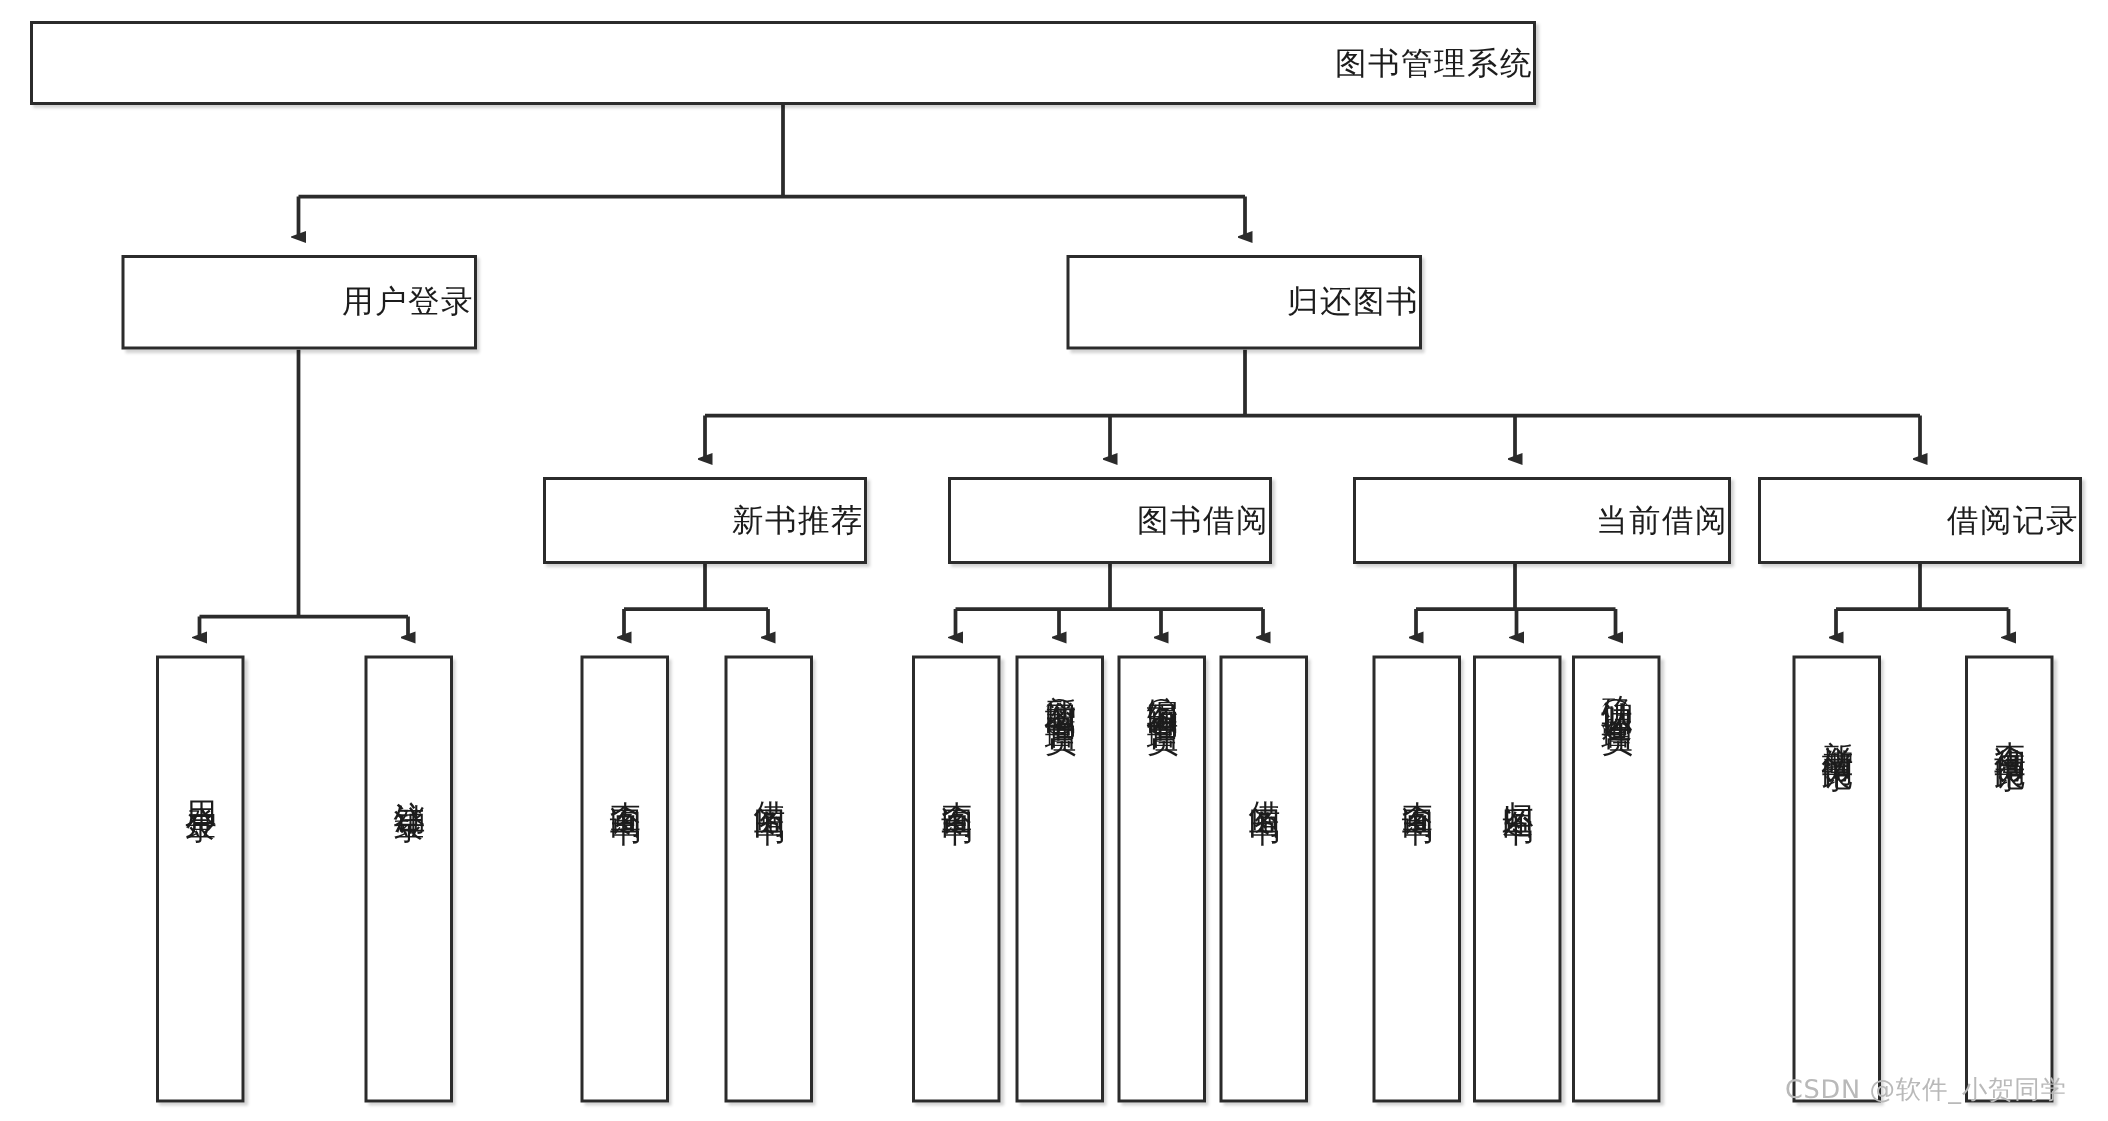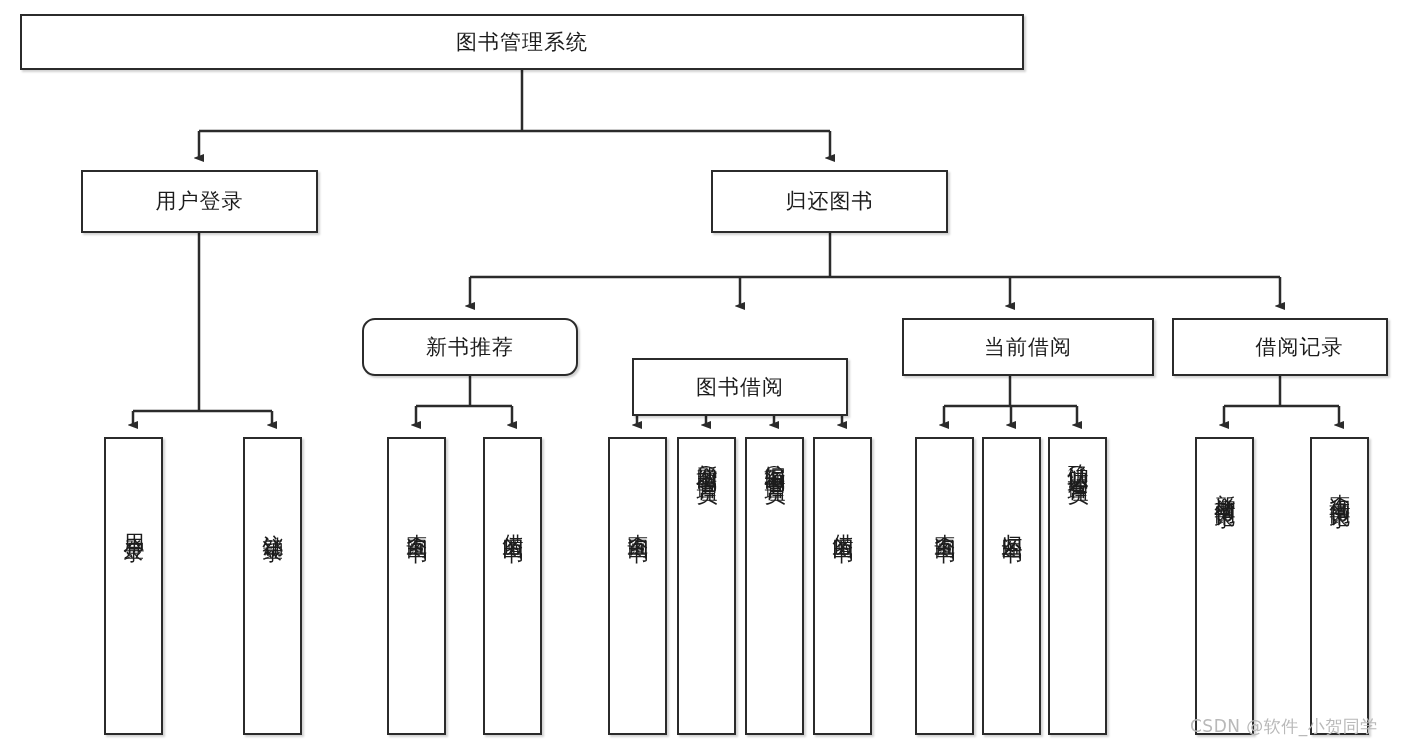--- a/index.html
+++ b/index.html
@@ -25,21 +25,21 @@
     height: 747px;
     pointer-events: none;
   }
   .node {
     position: absolute;
     box-sizing: border-box;
     border: 2.5px solid #2b2b2b;
     background: #ffffff;
     display: flex;
     align-items: center;
-    justify-content: center;
+    justify-content: flex-end;
     box-shadow: 2px 2px 2px rgba(0,0,0,0.18);
   }
   .node .label {
     color: #1c1c1c;
     font-size: 21px;
     letter-spacing: 1px;
     line-height: 1.18;
     white-space: nowrap;
   }
   .node.vertical {
@@ -123,24 +123,24 @@
     <span class="label">图书管理系统</span>
   </div>
 
   <div class="node" style="left:81px; top:170px; width:237px; height:63px;">
     <span class="label">用户登录</span>
   </div>
   <div class="node" style="left:711px; top:170px; width:237px; height:63px;">
     <span class="label">归还图书</span>
   </div>
 
-  <div class="node" style="left:362px; top:318px; width:216px; height:58px;border-radius:13px;">
+  <div class="node" style="left:362px; top:318px; width:216px; height:58px;">
     <span class="label">新书推荐</span>
   </div>
-  <div class="node" style="left:632px; top:318px; width:216px; height:58px;margin-top:40px;">
+  <div class="node" style="left:632px; top:318px; width:216px; height:58px;">
     <span class="label">图书借阅</span>
   </div>
   <div class="node" style="left:902px; top:318px; width:252px; height:58px;">
     <span class="label">当前借阅</span>
   </div>
   <div class="node" style="left:1172px; top:318px; width:216px; height:58px;padding-left:39px;">
     <span class="label">借阅记录</span>
   </div>
 
   <div class="node vertical" style="left:104px; top:437px; width:59px; height:298px; padding-top:78px;">

